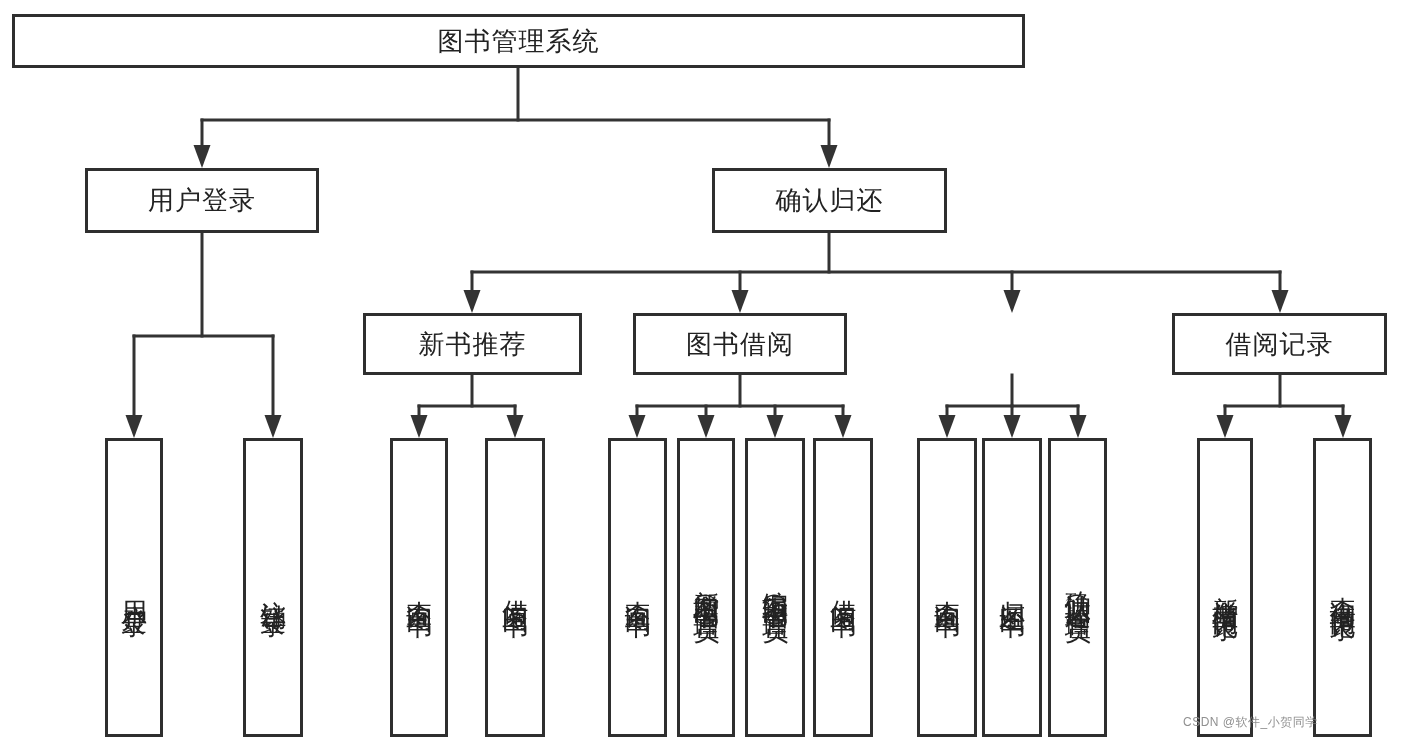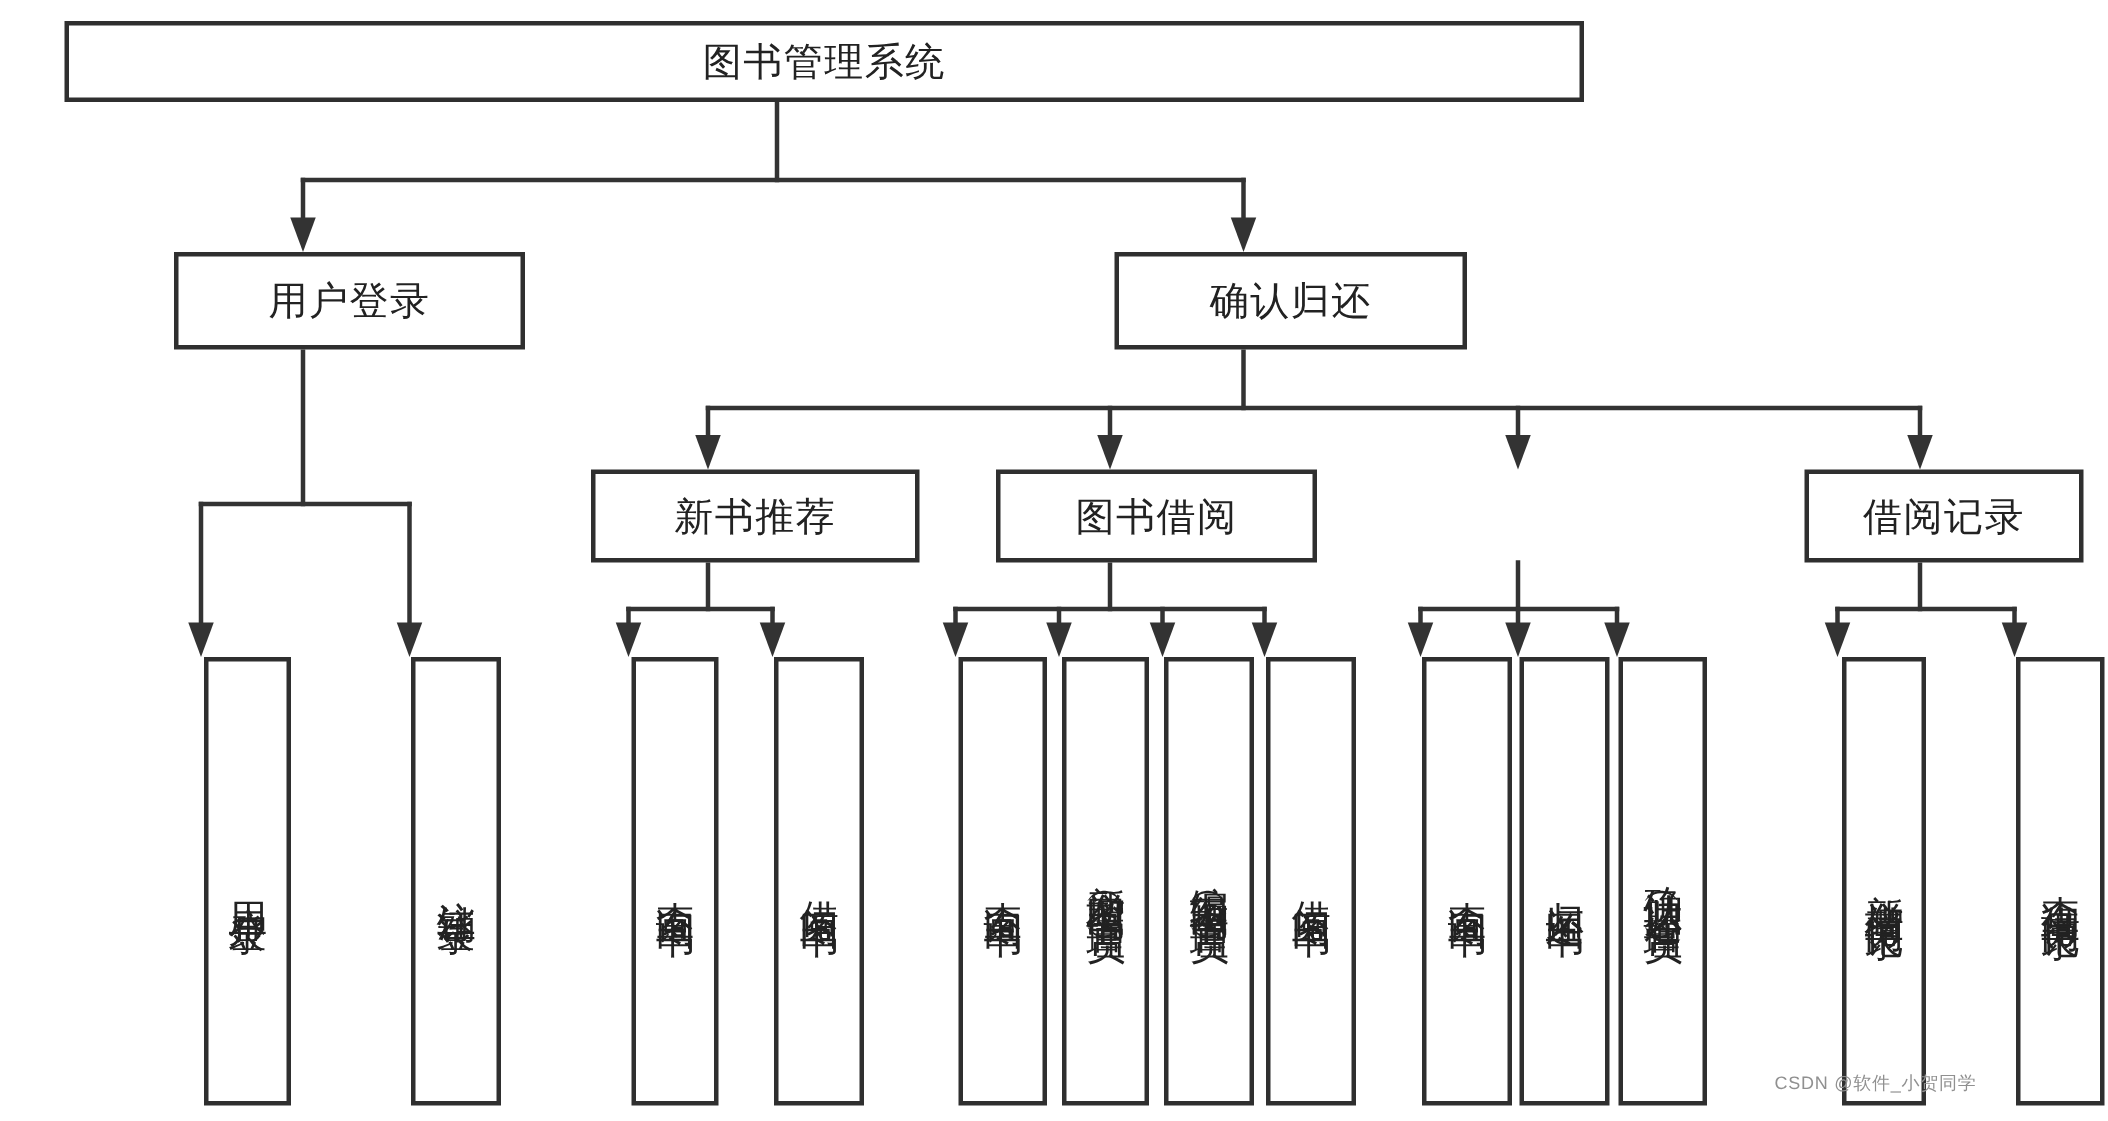--- a/index.html
+++ b/index.html
@@ -14,21 +14,20 @@
   .box{
     position:absolute;
     box-sizing:border-box;
     background:#ffffff;
     border:3px solid #2f2f2f;
     display:flex;align-items:center;justify-content:center;
     color:#222222;
     font-size:26px;
     letter-spacing:1px;
     z-index:2;
-    margin-left:31px;
   }
   .leaf > span{
     writing-mode:vertical-rl;
     text-orientation:mixed;
     letter-spacing:4px;
     line-height:1.05;
     white-space:nowrap;
   }
   .watermark{
     position:absolute;
@@ -110,21 +109,21 @@
   <div class="box" style="left:712px;top:168px;width:235px;height:65px">
     <span>确认归还</span>
   </div>
 
   <div class="box" style="left:633px;top:313px;width:214px;height:62px">
     <span>图书借阅</span>
   </div>
   <div class="box" style="left:363px;top:313px;width:219px;height:62px">
     <span>新书推荐</span>
   </div>
-  <div class="box" style="left:1172px;top:313px;width:186px;height:62px">
+  <div class="box" style="left:1172px;top:313px;width:215px;height:62px">
     <span>借阅记录</span>
   </div>
 
   <div class="box leaf" style="left:105px;top:438px;width:58px;height:299px">
     <span>用户登录</span>
   </div>
   <div class="box leaf" style="left:243px;top:438px;width:60px;height:299px">
     <span>注销登录</span>
   </div>
 

